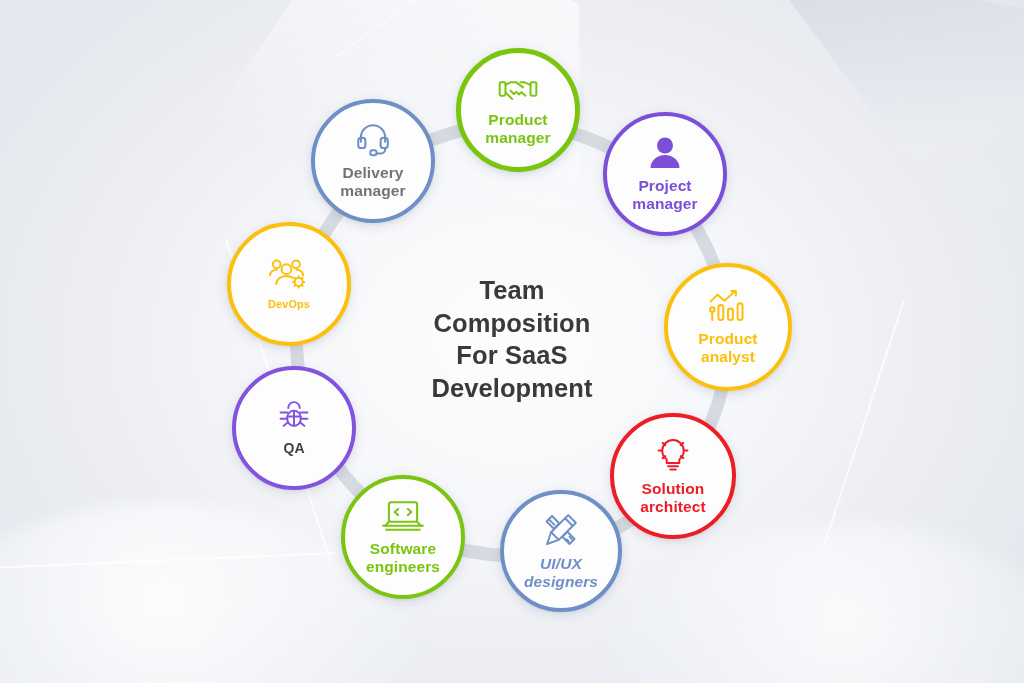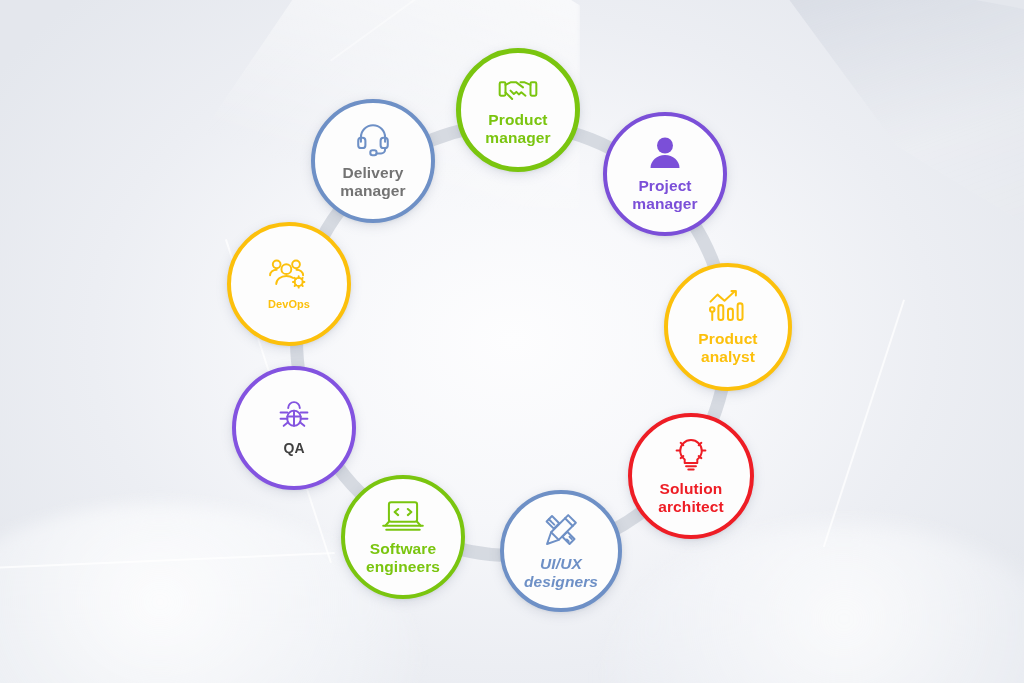--- a/index.html
+++ b/index.html
@@ -79,20 +79,26 @@
   <div class="bg-shape bg-blob-bl"></div>
   <div class="bg-shape bg-blob-br"></div>
 
   <div class="bg-line" style="left:-10px;top:567px;width:345px;transform:rotate(-2.5deg);"></div>
   <div class="bg-line" style="left:330px;top:563px;width:340px;transform:rotate(-108deg);"></div>
   <div class="bg-line" style="left:905px;top:300px;width:260px;transform:rotate(108deg);"></div>
   <div class="bg-line" style="left:330px;top:60px;width:270px;transform:rotate(-36deg);opacity:.55;"></div>
 
   <div class="ring" style="border-color: rgb(211, 215, 222); border-width: 13px;"></div>
 
+  <div class="center-title" style="color: rgb(58, 58, 60);">
+    <div>Team</div>
+    <div>Composition</div>
+    <div>For SaaS</div>
+    <div>Development</div>
+  </div>
 
   <div id="nodes-layer">
       <div class="node" style="width: 124px; height: 124px; left: 456px; top: 48px; border: 5px solid rgb(122, 197, 15); color: rgb(122, 197, 15);">
         <span class="ico"><svg width="40" height="30" viewBox="0 0 48 36" fill="none" stroke="currentColor" stroke-width="2.4" stroke-linecap="round" stroke-linejoin="round">
       <rect x="2" y="10" width="7" height="16" rx="1.6"></rect>
       <rect x="39" y="10" width="7" height="16" rx="1.6"></rect>
       <path d="M9 13l6-3h7l8 6"></path>
       <path d="M39 13l-7-3h-5"></path>
       <path d="M15 20l4 4 3-2.5 3 3 3-2.5 5 4"></path>
       <path d="M9 22l5 5 3 3"></path>
@@ -120,21 +126,21 @@
             <path d="M6 26v9"></path>
       <rect x="13" y="18" width="5.6" height="17" rx="2.6"></rect>
       <rect x="24" y="22" width="5.6" height="13" rx="2.6"></rect>
       <rect x="35" y="16" width="5.6" height="19" rx="2.6"></rect>
     </svg></span>
         <div class="lbl" style="color: rgb(252, 192, 12); font-size: 15.5px;">
           <span>Product</span>
           <span>analyst</span>
         </div>
       </div>
-      <div class="node" style="width: 126px; height: 126px; left: 628px; top: 413px; border: 4.5px solid rgb(238, 29, 37); color: rgb(238, 29, 37);">
+      <div class="node" style="width: 126px; height: 126px; left: 610px; top: 413px; border: 4.5px solid rgb(238, 29, 37); color: rgb(238, 29, 37);">
         <span class="ico"><svg width="38" height="36" viewBox="0 0 40 40" fill="none" stroke="currentColor" stroke-width="2.2" stroke-linecap="round" stroke-linejoin="round">
       <path d="M13 25c-3-2.3-5-6-5-9.6A12 12 0 0 1 32 15.4c0 3.6-2 7.3-5 9.6v4H13z"></path>
       <path d="M14.5 32.5h11"></path>
             <path d="M17 36h6"></path>
       <path d="M4 15h4M36 15h-4M8.5 6.5l3 2.6M31.5 6.5l-3 2.6M8.5 23.5l3-2.3M31.5 23.5l-3-2.3"></path>
     </svg></span>
         <div class="lbl" style="color: rgb(238, 29, 37); font-size: 15.5px;">
           <span>Solution</span>
           <span>architect</span>
         </div>

